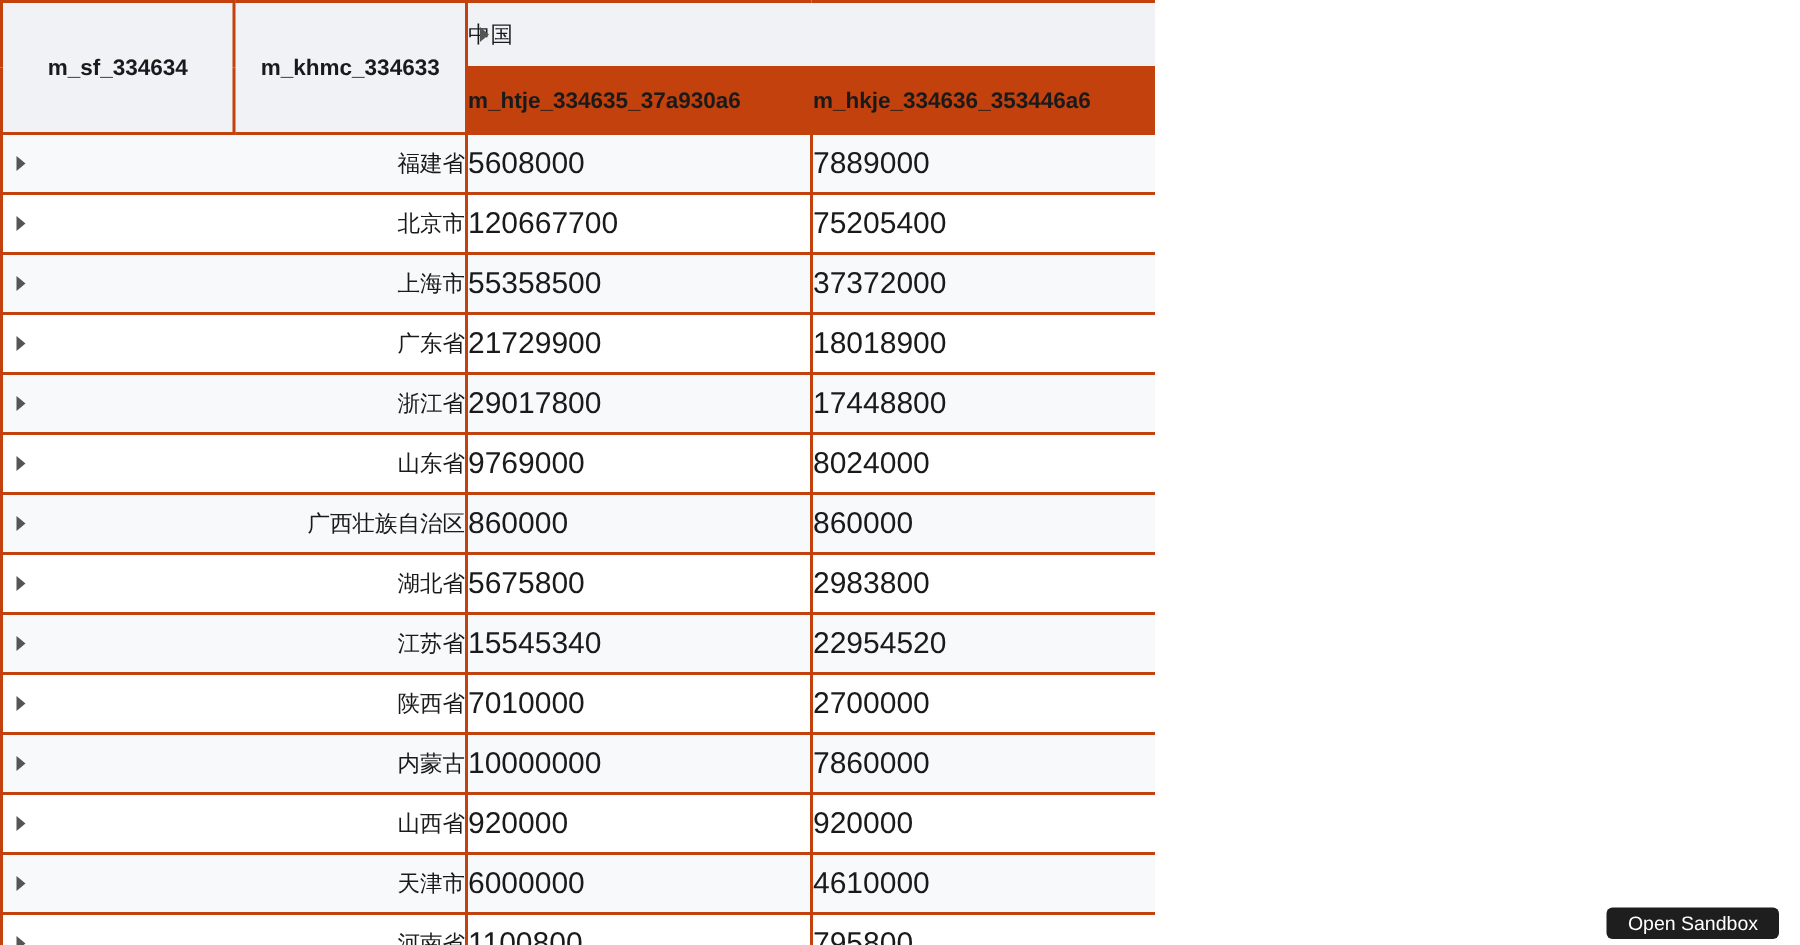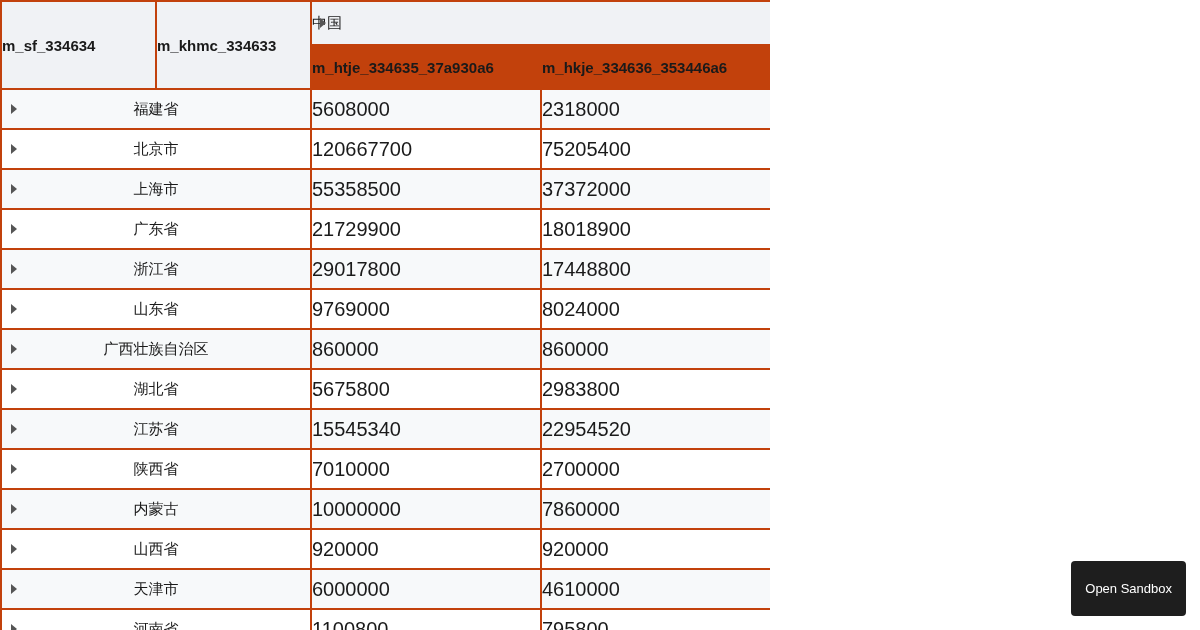--- a/index.html
+++ b/index.html
@@ -47,21 +47,21 @@
   col.c-sf   { width: 155px; }
   col.c-khmc { width: 155px; }
   col.c-v1   { width: 230px; }
   col.c-v2   { width: 230px; }
 
   
   th.corner {
     background: #f0f2f5;
     font-weight: bold;
     font-size: 15px;
-    text-align: left;
+    text-align: center;
     height: 88px;
     padding: 0 8px;
   }
 
   th.group-head {
     background: #f0f2f5;
     font-weight: normal;
     font-size: 15px;
     text-align: left;
     height: 40px;
@@ -78,21 +78,21 @@
     height: 40px;
     padding: 0 12px;
   }
 
   
   td.row-head {
     height: 40px;
     padding: 0 10px 0 24px;
     font-size: 15px;
     position: relative;
-    text-align: center;
+    text-align: right;
     background: #ffffff;
   }
 
   tr.alt td {
     background: #f7f9fa;
   }
 
   td.val {
     height: 40px;
     padding: 0 12px;
@@ -119,25 +119,25 @@
   }
 
   th.group-head .tri {
     left: 8px;
     border-left-color: #555;
   }
 
   .sandbox-btn {
     position: absolute;
     right: 14px;
-    bottom: 14px;
+    bottom: 4px;
     background: #1e1e1e;
     color: #ffffff;
     font-size: 13px;
-    padding: 21px 14px;
+    padding: 4px 14px;
     border-radius: 4px;
     border: none;
     cursor: pointer;
     font-family: "Liberation Sans", sans-serif;
     line-height: 1;
   }
 </style>
 </head>
 <body>
 
@@ -165,21 +165,21 @@
           <th class="col-head">m_hkje_334636_353446a6</th>
         </tr>
       </thead>
       <tbody>
         <tr class="alt">
           <td class="row-head" colspan="2">
             <span class="tri"></span>
             <span>福建省</span>
           </td>
           <td class="val">5608000</td>
-          <td class="val">2318000</td>
+          <td class="val">7889000</td>
         </tr>
         <tr>
           <td class="row-head" colspan="2">
             <span class="tri"></span>
             <span>北京市</span>
           </td>
           <td class="val">120667700</td>
           <td class="val">75205400</td>
         </tr>
         <tr class="alt">

